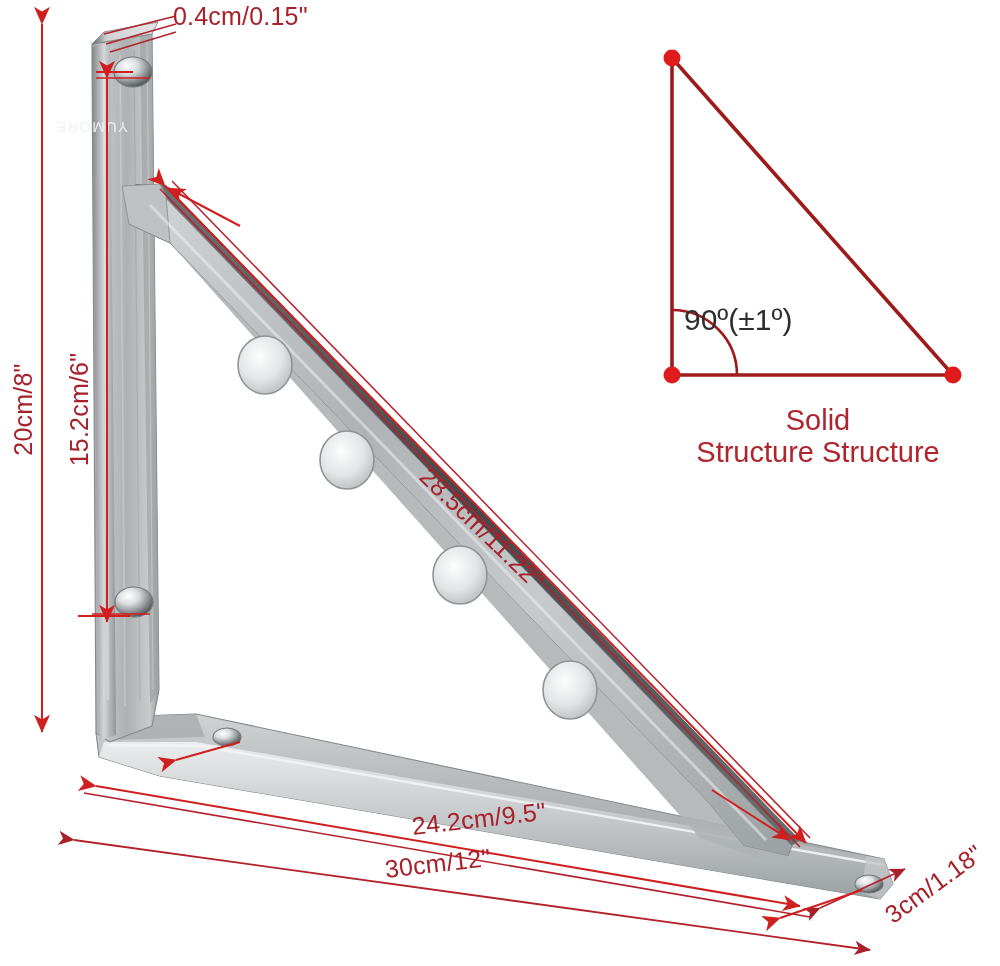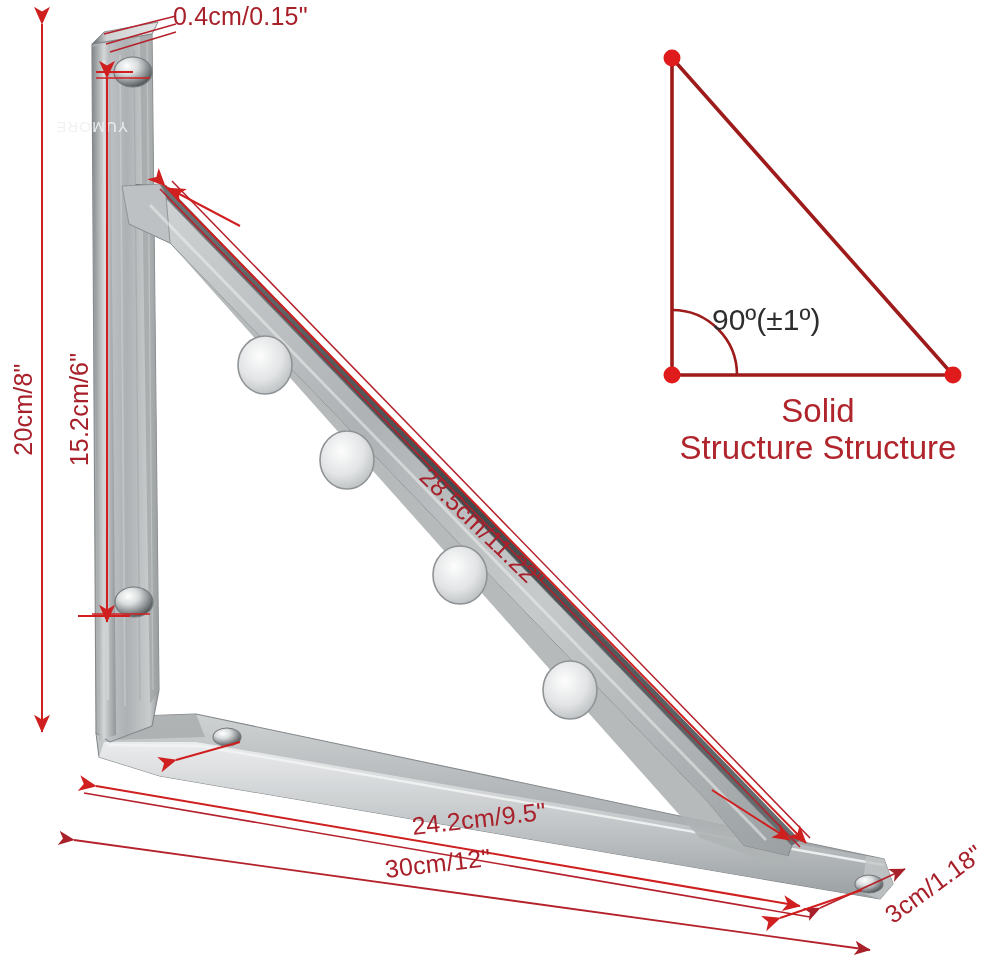--- a/index.html
+++ b/index.html
@@ -74,34 +74,34 @@
   }
   #lbl-width-end {
     left: 888px;
     top: 903px;
     font-size: 25px;
     transform: rotate(-36deg);
     transform-origin: left center;
   }
   #lbl-angle {
     position: absolute;
-    left: 712px;
+    left: 684px;
     top: 303px;
     font-size: 30px;
     color: #2e2e2e;
     font-family: "Liberation Sans", sans-serif;
     white-space: nowrap;
   }
   #lbl-solid {
     position: absolute;
     left: 673px;
-    top: 393px;
+    top: 404px;
     width: 290px;
     text-align: center;
-    font-size: 33px;
+    font-size: 29px;
     line-height: 1.12;
     color: #b0242c;
     font-family: "Liberation Sans", sans-serif;
   }
 </style>
 </head>
 <body>
 
 <div id="stage">
 

